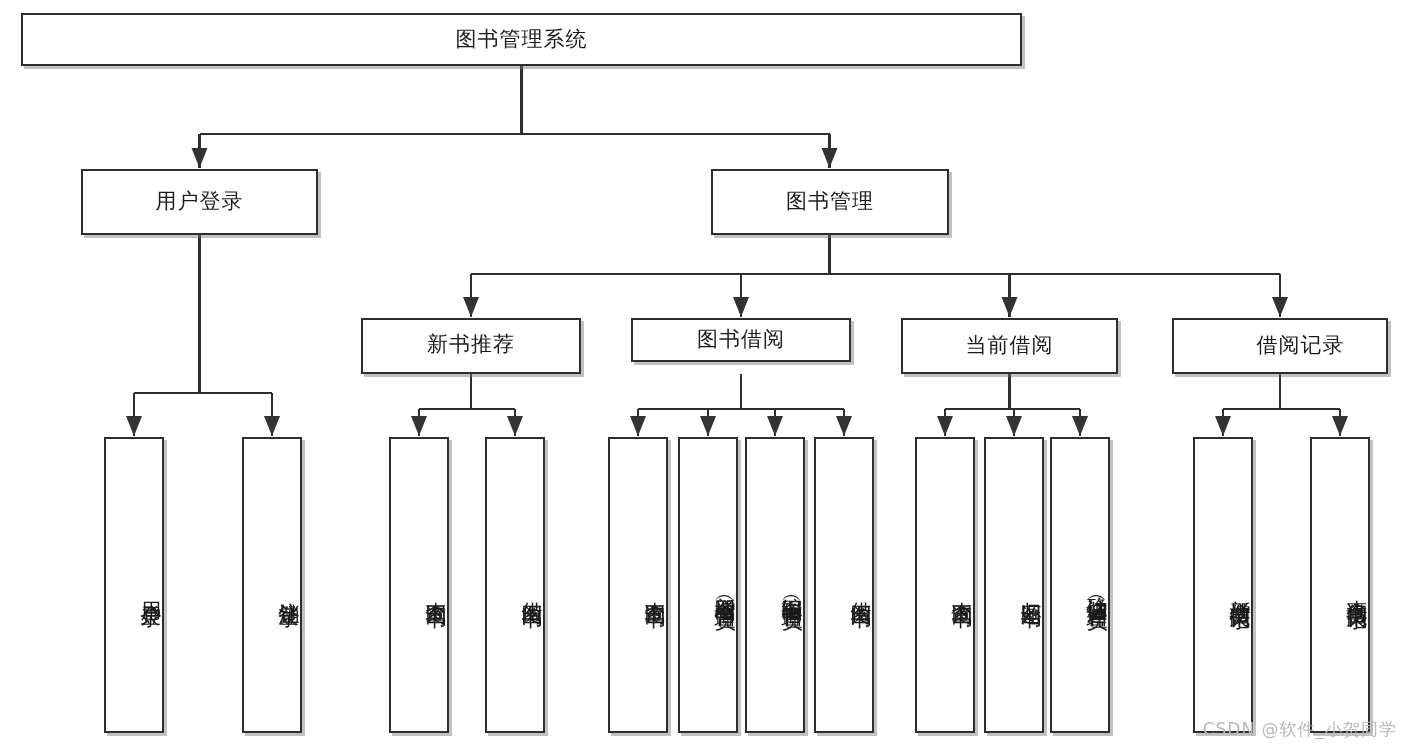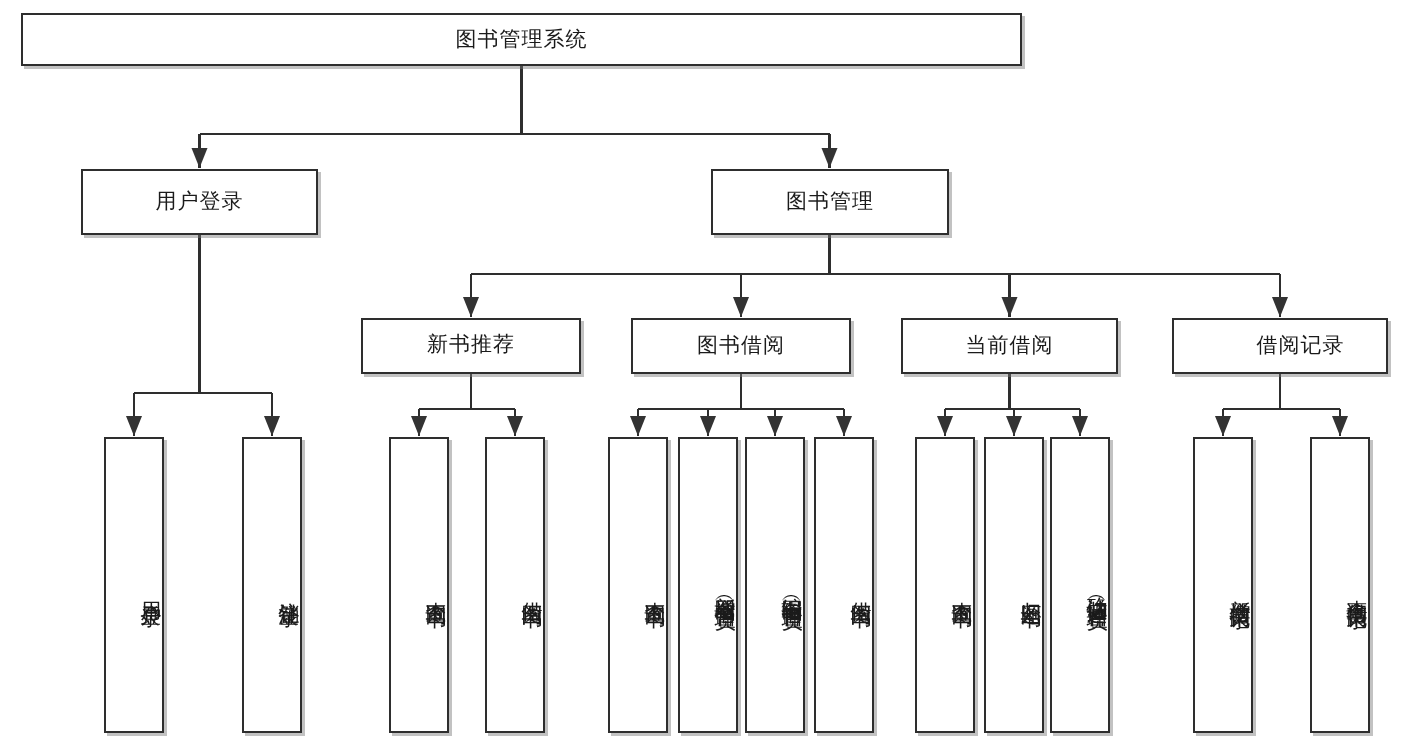--- a/index.html
+++ b/index.html
@@ -146,21 +146,21 @@
       </div>
       <div class="node horizontal" style="left: 361px; top: 318px; width: 220px; height: 56px; font-family: Liberation Mono, monospace;">
         <span class="label">新书推荐</span>
       </div>
       <div class="node vertical" style="left: 389px; top: 437px; width: 60px; height: 296px;">
         <span class="label">查询图书</span>
       </div>
       <div class="node vertical" style="left: 485px; top: 437px; width: 60px; height: 296px;">
         <span class="label">借阅图书</span>
       </div>
-      <div class="node horizontal" style="left: 631px; top: 318px; width: 220px; height: 56px;">
+      <div class="node horizontal" style="left: 631px; top: 318px; width: 220px; height: 44px;">
         <span class="label">图书借阅</span>
       </div>
       <div class="node vertical" style="left: 608px; top: 437px; width: 60px; height: 296px;">
         <span class="label">查询图书</span>
       </div>
       <div class="node vertical" style="left: 678px; top: 437px; width: 60px; height: 296px;">
         <span class="label">新增图书（管理员）</span>
       </div>
       <div class="node vertical" style="left: 745px; top: 437px; width: 60px; height: 296px;">
         <span class="label">编辑图书（管理员）</span>
@@ -183,13 +183,14 @@
       <div class="node horizontal" style="left: 1172px; top: 318px; width: 216px; height: 56px; padding-left: 41px;">
         <span class="label">借阅记录</span>
       </div>
       <div class="node vertical" style="left: 1193px; top: 437px; width: 60px; height: 296px;">
         <span class="label">新增借阅记录</span>
       </div>
       <div class="node vertical" style="left: 1310px; top: 437px; width: 60px; height: 296px;">
         <span class="label">查询借阅记录</span>
       </div>
     </div>
+  <div id="watermark">CSDN @软件_小贺同学</div>
 </div>
 
 </body></html>

